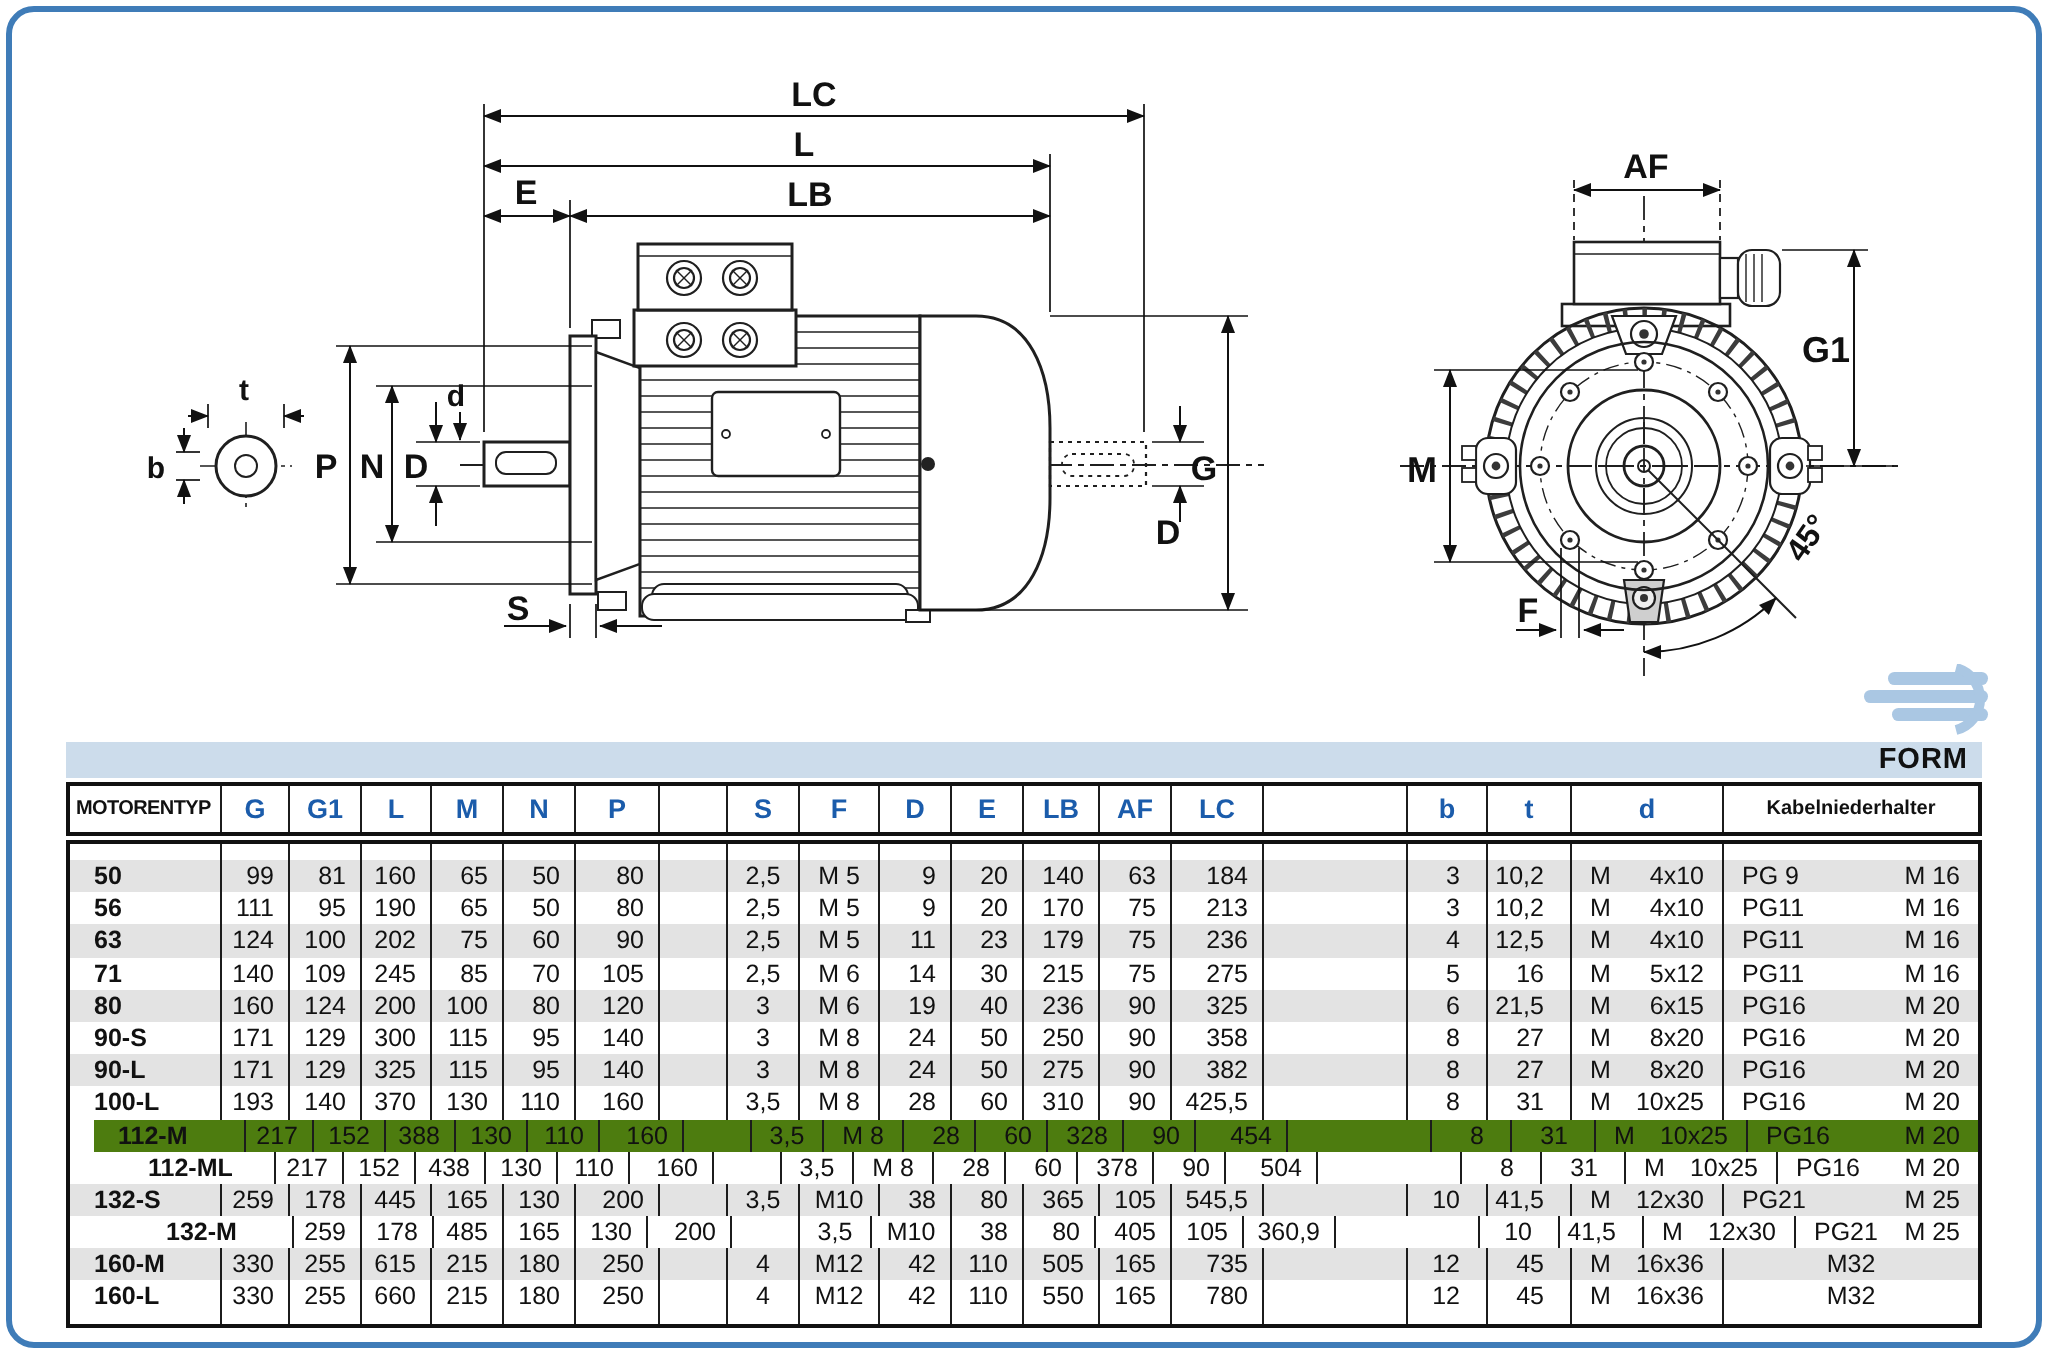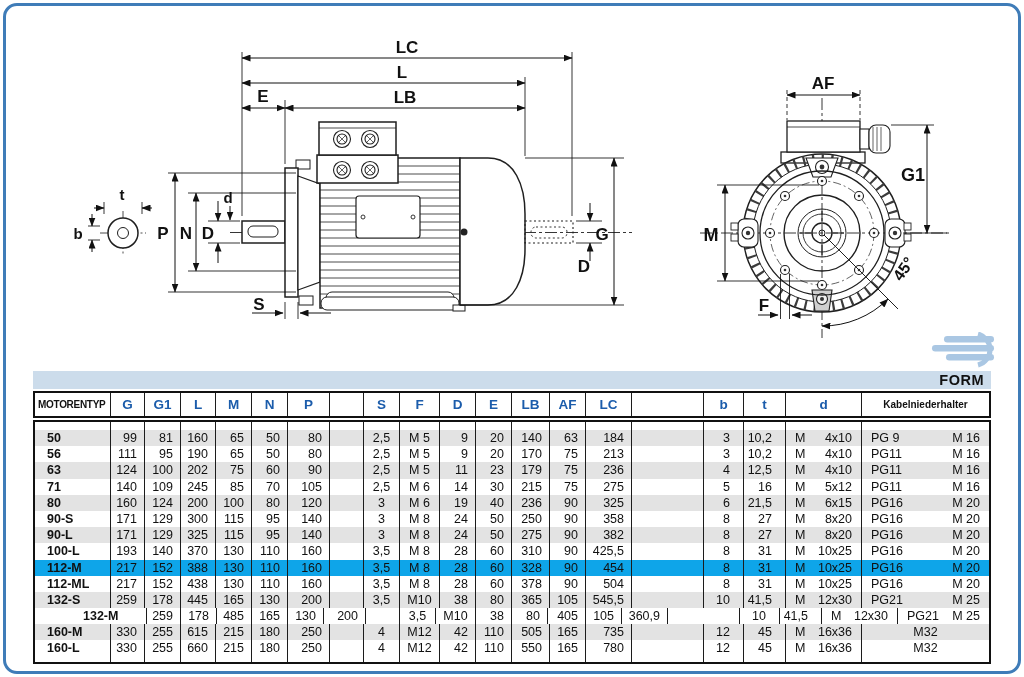--- a/index.html
+++ b/index.html
@@ -562,21 +562,21 @@
         <div class="cell c-numw">31</div>
         <div class="cell c-split">
           <span>M</span>
           <span>10x25</span>
         </div>
         <div class="cell c-split">
           <span>PG16</span>
           <span>M 20</span>
         </div>
       </div>
-      <div class="trow drow" style="height: 16.2px; line-height: 16.2px; background: #0ea5e9;">
+      <div class="trow drow" style="height: 16.2px; line-height: 16.2px; background: #4d7c0f; margin-left: 12px;">
         <div class="cell c-typ">112-M</div>
         <div class="cell c-num">217</div>
         <div class="cell c-num">152</div>
         <div class="cell c-num">388</div>
         <div class="cell c-num">130</div>
         <div class="cell c-num">110</div>
         <div class="cell c-num">160</div>
         <div class="cell "></div>
         <div class="cell c-ctr">3,5</div>
         <div class="cell c-ctr">M 8</div>
@@ -590,21 +590,21 @@
         <div class="cell c-numw">31</div>
         <div class="cell c-split">
           <span>M</span>
           <span>10x25</span>
         </div>
         <div class="cell c-split">
           <span>PG16</span>
           <span>M 20</span>
         </div>
       </div>
-      <div class="trow drow" style="height: 16.2px; line-height: 16.2px;">
+      <div class="trow drow" style="height: 16.2px; line-height: 16.2px; margin-left: 27px;">
         <div class="cell c-typ">112-ML</div>
         <div class="cell c-num">217</div>
         <div class="cell c-num">152</div>
         <div class="cell c-num">438</div>
         <div class="cell c-num">130</div>
         <div class="cell c-num">110</div>
         <div class="cell c-num">160</div>
         <div class="cell "></div>
         <div class="cell c-ctr">3,5</div>
         <div class="cell c-ctr">M 8</div>

